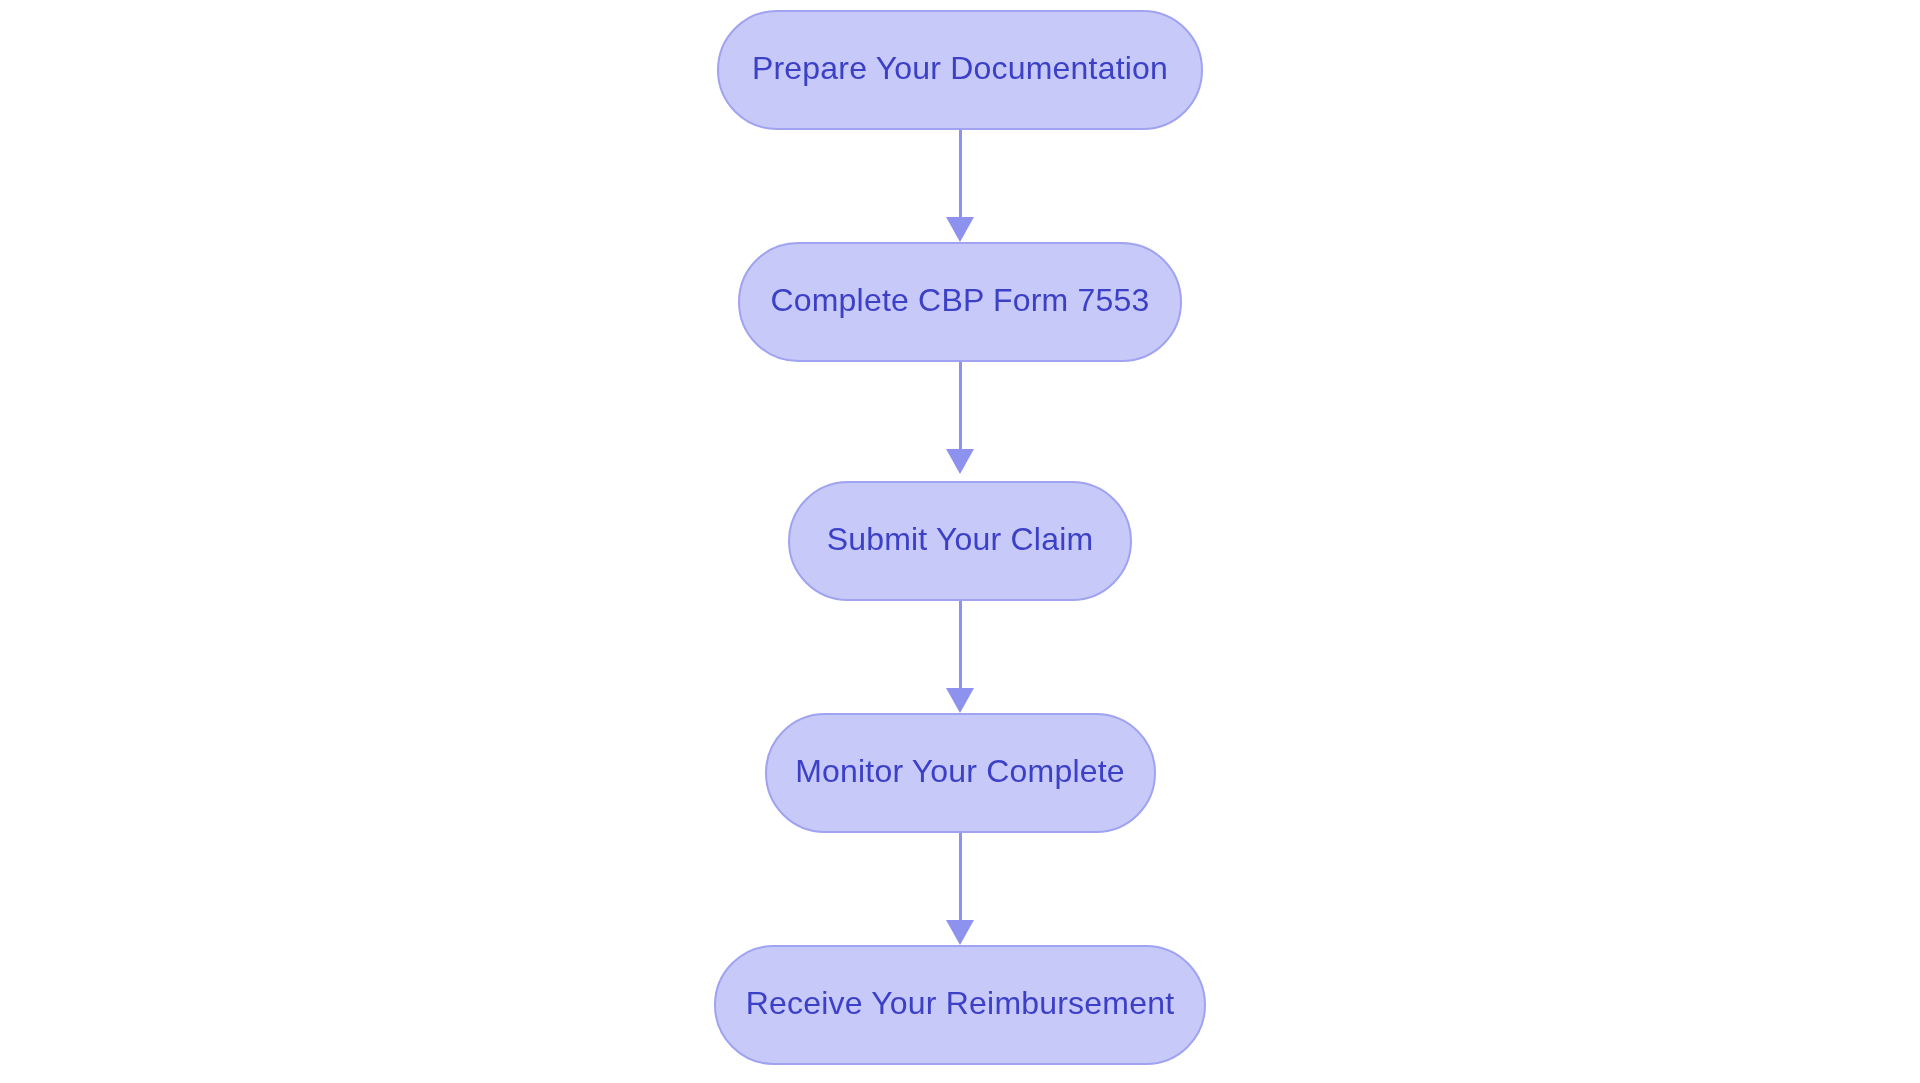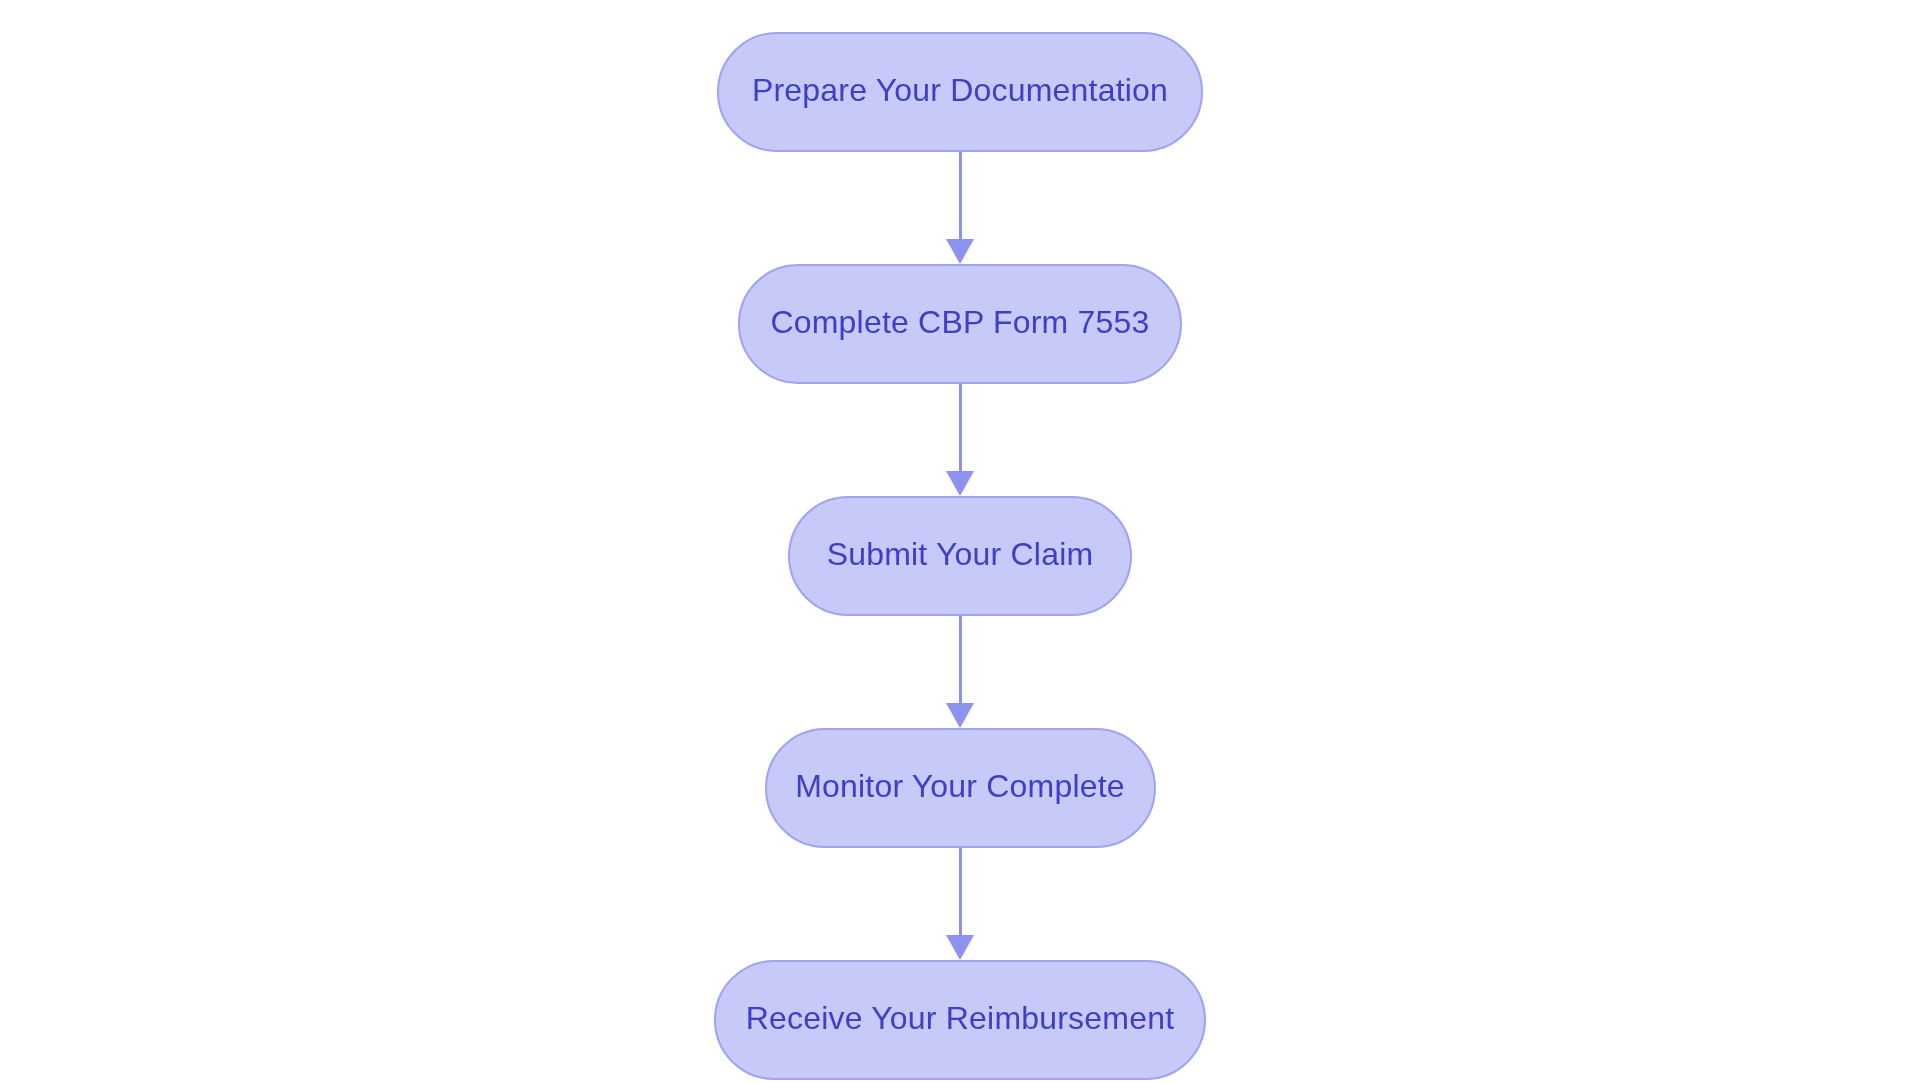--- a/index.html
+++ b/index.html
@@ -17,35 +17,35 @@
     font-family: "Liberation Sans", sans-serif;
     overflow: hidden;
   }
   .canvas {
     width: 1920px;
     height: 1083px;
     background: var(--bg);
     display: flex;
     flex-direction: column;
     align-items: center;
-    padding-top: 32px;
+    padding-top: 10px;
   }
   .node {
     height: 120px;
     border: 2px solid var(--node-border);
     border-radius: 60px;
     background: var(--node-fill);
     display: flex;
     align-items: center;
     justify-content: center;
     flex: 0 0 auto;
   }
   .node-w0 { width: 486px; }
   .node-w1 { width: 444px; text-align: right; }
-  .node-w2 { width: 344px; }
+  .node-w2 { width: 344px; margin-top: 7px; }
   .node-w3 { width: 391px; }
   .node-w4 { width: 492px; justify-content: center; }
   .node-label {
     font-size: 32px;
     letter-spacing: 0.2px;
     color: var(--node-text);
     white-space: nowrap;
     padding-bottom: 4px;
   }
   .connector {

